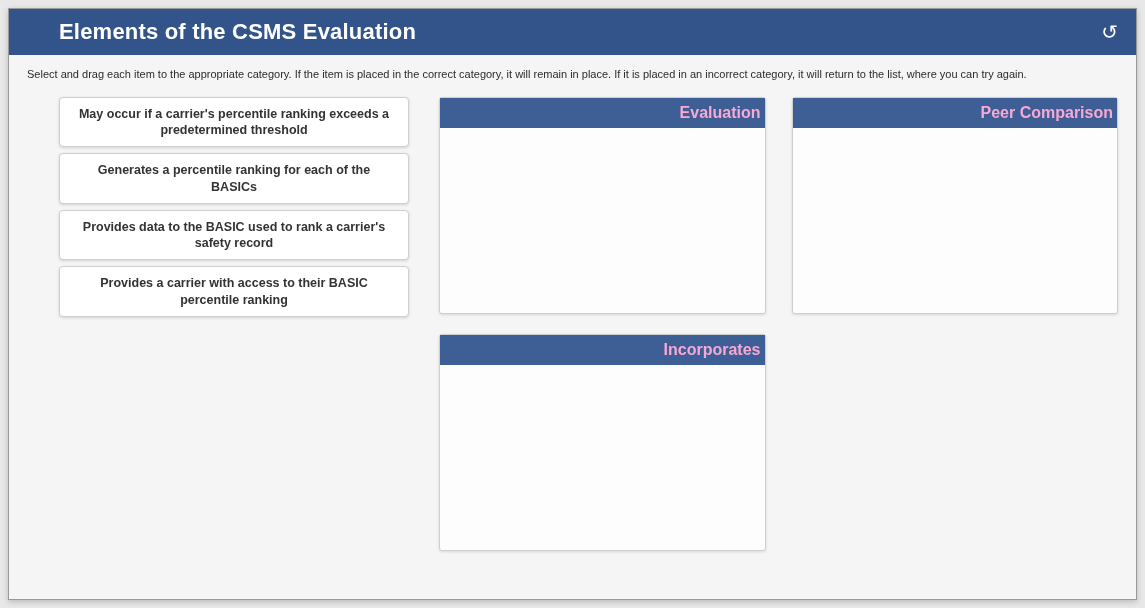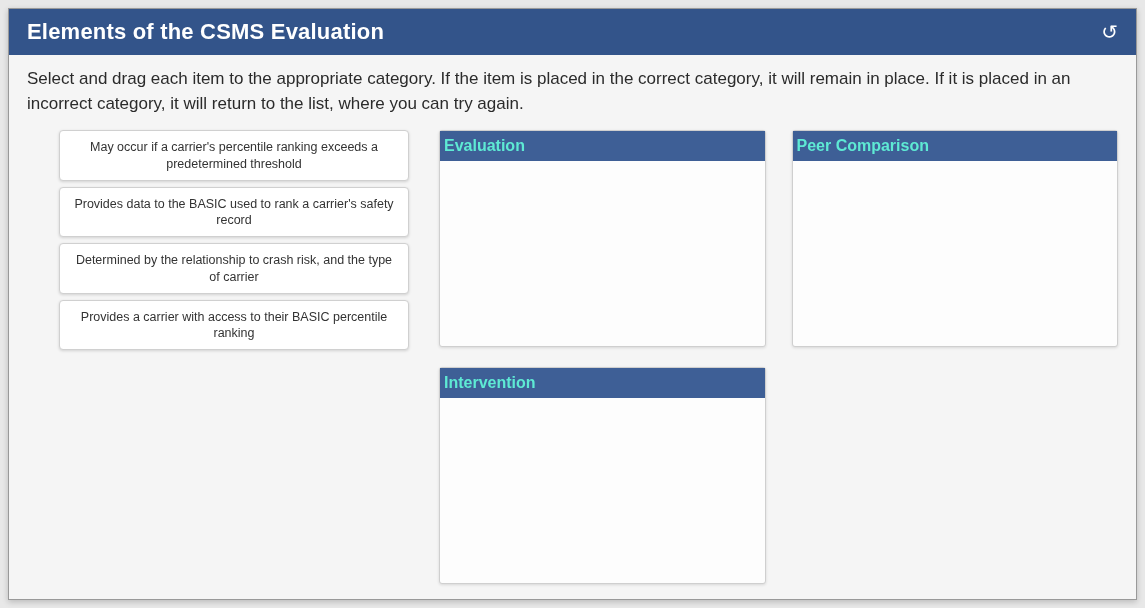--- a/index.html
+++ b/index.html
@@ -27,45 +27,47 @@
       color: #ffffff;
       padding: 10px 18px;
       display: flex;
       align-items: center;
       justify-content: space-between;
     }
     .title-text {
       font-size: 22px;
       font-weight: 700;
       letter-spacing: 0.2px;
+      margin-left: 32px;
     }
     .refresh-btn {
       color: #ffffff;
       cursor: pointer;
       font-size: 20px;
       line-height: 1;
       user-select: none;
     }
     .instructions {
       padding: 12px 18px 8px 18px;
-      font-size: 17px;
+      font-size: 11px;
       line-height: 1.45;
       color: #2b2b2b;
     }
     .content-area {
       display: flex;
       padding: 6px 18px 10px 50px;
       gap: 30px;
       height: calc(100% - 120px);
     }
     .items-column {
       width: 350px;
       display: flex;
       flex-direction: column;
       gap: 6px;
+      font-weight: bold;
     }
     .drag-item {
       background: #ffffff;
       border: 1px solid #d0d0d0;
       border-radius: 4px;
       padding: 8px 14px;
       font-size: 12.5px;
       text-align: center;
       color: #333;
       line-height: 1.3;
@@ -86,22 +88,22 @@
     .drop-zone {
       border: 1px solid #cfcfcf;
       border-radius: 3px;
       background: #fdfdfd;
       display: flex;
       flex-direction: column;
       box-shadow: 0 1px 3px rgba(0,0,0,0.12);
     }
     .drop-header {
       background: #3e5f96;
-      color: #5eead4;
-      text-align: left;
+      color: #f9a8d4;
+      text-align: right;
       font-size: 16px;
       font-weight: 600;
       padding: 6px 4px;
     }
     .drop-body {
       flex: 1;
     }
   </style>
 </head>
 <body>
@@ -112,39 +114,39 @@
     <div class="title-text">Elements of the CSMS Evaluation</div>
     <div class="refresh-btn">↺</div>
   </div>
 
   <div class="instructions">Select and drag each item to the appropriate category. If the item is placed in the correct category, it will remain in place. If it is placed in an incorrect category, it will return to the list, where you can try again.</div>
 
   <div class="content-area">
 
     <div class="items-column">
       <div class="drag-item">May occur if a carrier's percentile ranking exceeds a predetermined threshold</div>
+      <div class="drag-item">Generates a percentile ranking for each of the BASICs</div>
       <div class="drag-item">Provides data to the BASIC used to rank a carrier's safety record</div>
-      <div class="drag-item">Determined by the relationship to crash risk, and the type of carrier</div>
       <div class="drag-item">Provides a carrier with access to their BASIC percentile ranking</div>
     </div>
 
     <div class="drop-grid">
 
       <div class="drop-zone">
         <div class="drop-header">Evaluation</div>
         <div class="drop-body"></div>
       </div>
 
       <div class="drop-zone">
         <div class="drop-header">Peer Comparison</div>
         <div class="drop-body"></div>
       </div>
 
       <div class="drop-zone">
-        <div class="drop-header">Intervention</div>
+        <div class="drop-header">Incorporates</div>
         <div class="drop-body"></div>
       </div>
 
 
     </div>
 
   </div>
 
 </div>
 

